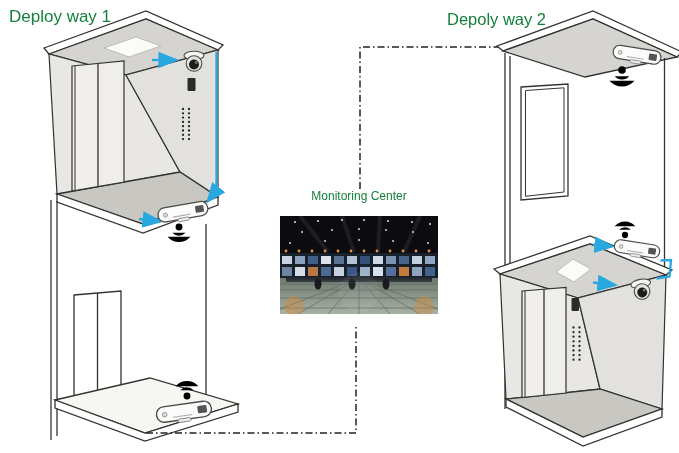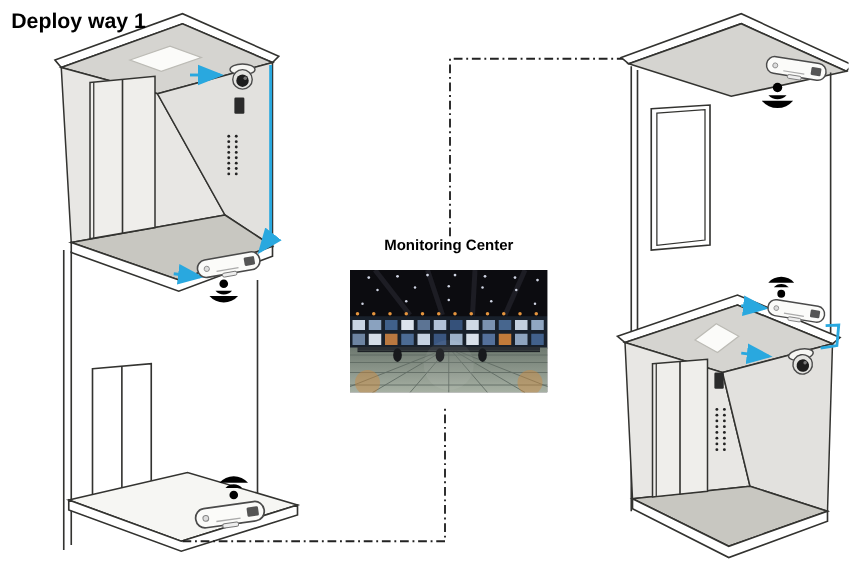--- a/index.html
+++ b/index.html
@@ -6,21 +6,21 @@
     --accent-blue:#29a8df;
     --outline:#333330;
     --wall-gray:#e8e7e4;
     --ceiling-gray:#d5d4d0;
     --floor-gray:#c8c7c1;
   }
   html,body{margin:0;padding:0;background:#fff;}
   .canvas{position:relative;width:679px;height:453px;background:#fff;overflow:hidden;
           font-family:"Liberation Sans",sans-serif;}
   .diagram-svg{position:absolute;left:0;top:0;}
-  .title{position:absolute;font-weight:bold;color:#000000;white-space:nowrap;}
+  .title{position:absolute;font-weight:normal;color:#15803d;white-space:nowrap;}
   .title-left{left:9px;top:7px;font-size:17px;}
   .title-right{left:447px;top:10px;font-size:16.5px;}
   .title-center{left:279px;top:189px;width:160px;text-align:center;font-size:12px;}
   .photo{position:absolute;left:280px;top:216px;width:158px;height:98px;}
   
   .ln{fill:none;stroke:var(--outline);stroke-width:1.3px;}
   .thin{fill:none;stroke:var(--outline);stroke-width:1px;}
   .fw{fill:#fff;stroke:var(--outline);stroke-width:1.3px;}
   .ceil{fill:var(--ceiling-gray);stroke:var(--outline);stroke-width:1.3px;}
   .wall{fill:var(--wall-gray);stroke:var(--outline);stroke-width:1.2px;}
@@ -189,20 +189,21 @@
 
       <path class="blue" d="M593,244.5 L612,246.5" marker-end="url(#arr)"></path>
       <use href="#cpe-sym" transform="translate(637,249) rotate(9) scale(0.95)"></use>
       <path class="blue" d="M660.5,260.5 L671,260 L669.5,276.5 L656.5,278.5"></path>
       <path class="blue" d="M593,282.5 L615,285" marker-end="url(#arr)"></path>
       <use href="#cam-sym" transform="translate(642,291) rotate(-10)"></use>
     </g>
   </svg>
 
   <div class="title title-left">Deploy way 1</div>
+  <div class="title title-right">Depoly way 2</div>
   <div class="title title-center">Monitoring Center</div>
 
   <div class="photo">
     <svg width="158" height="98" viewBox="0 0 158 98">
       <defs>
         <linearGradient id="flrg" x1="0" y1="0" x2="0" y2="1">
           <stop offset="0" stop-color="#6e7970"></stop>
           <stop offset="1" stop-color="#a7b1a4"></stop>
         </linearGradient>
       </defs>

